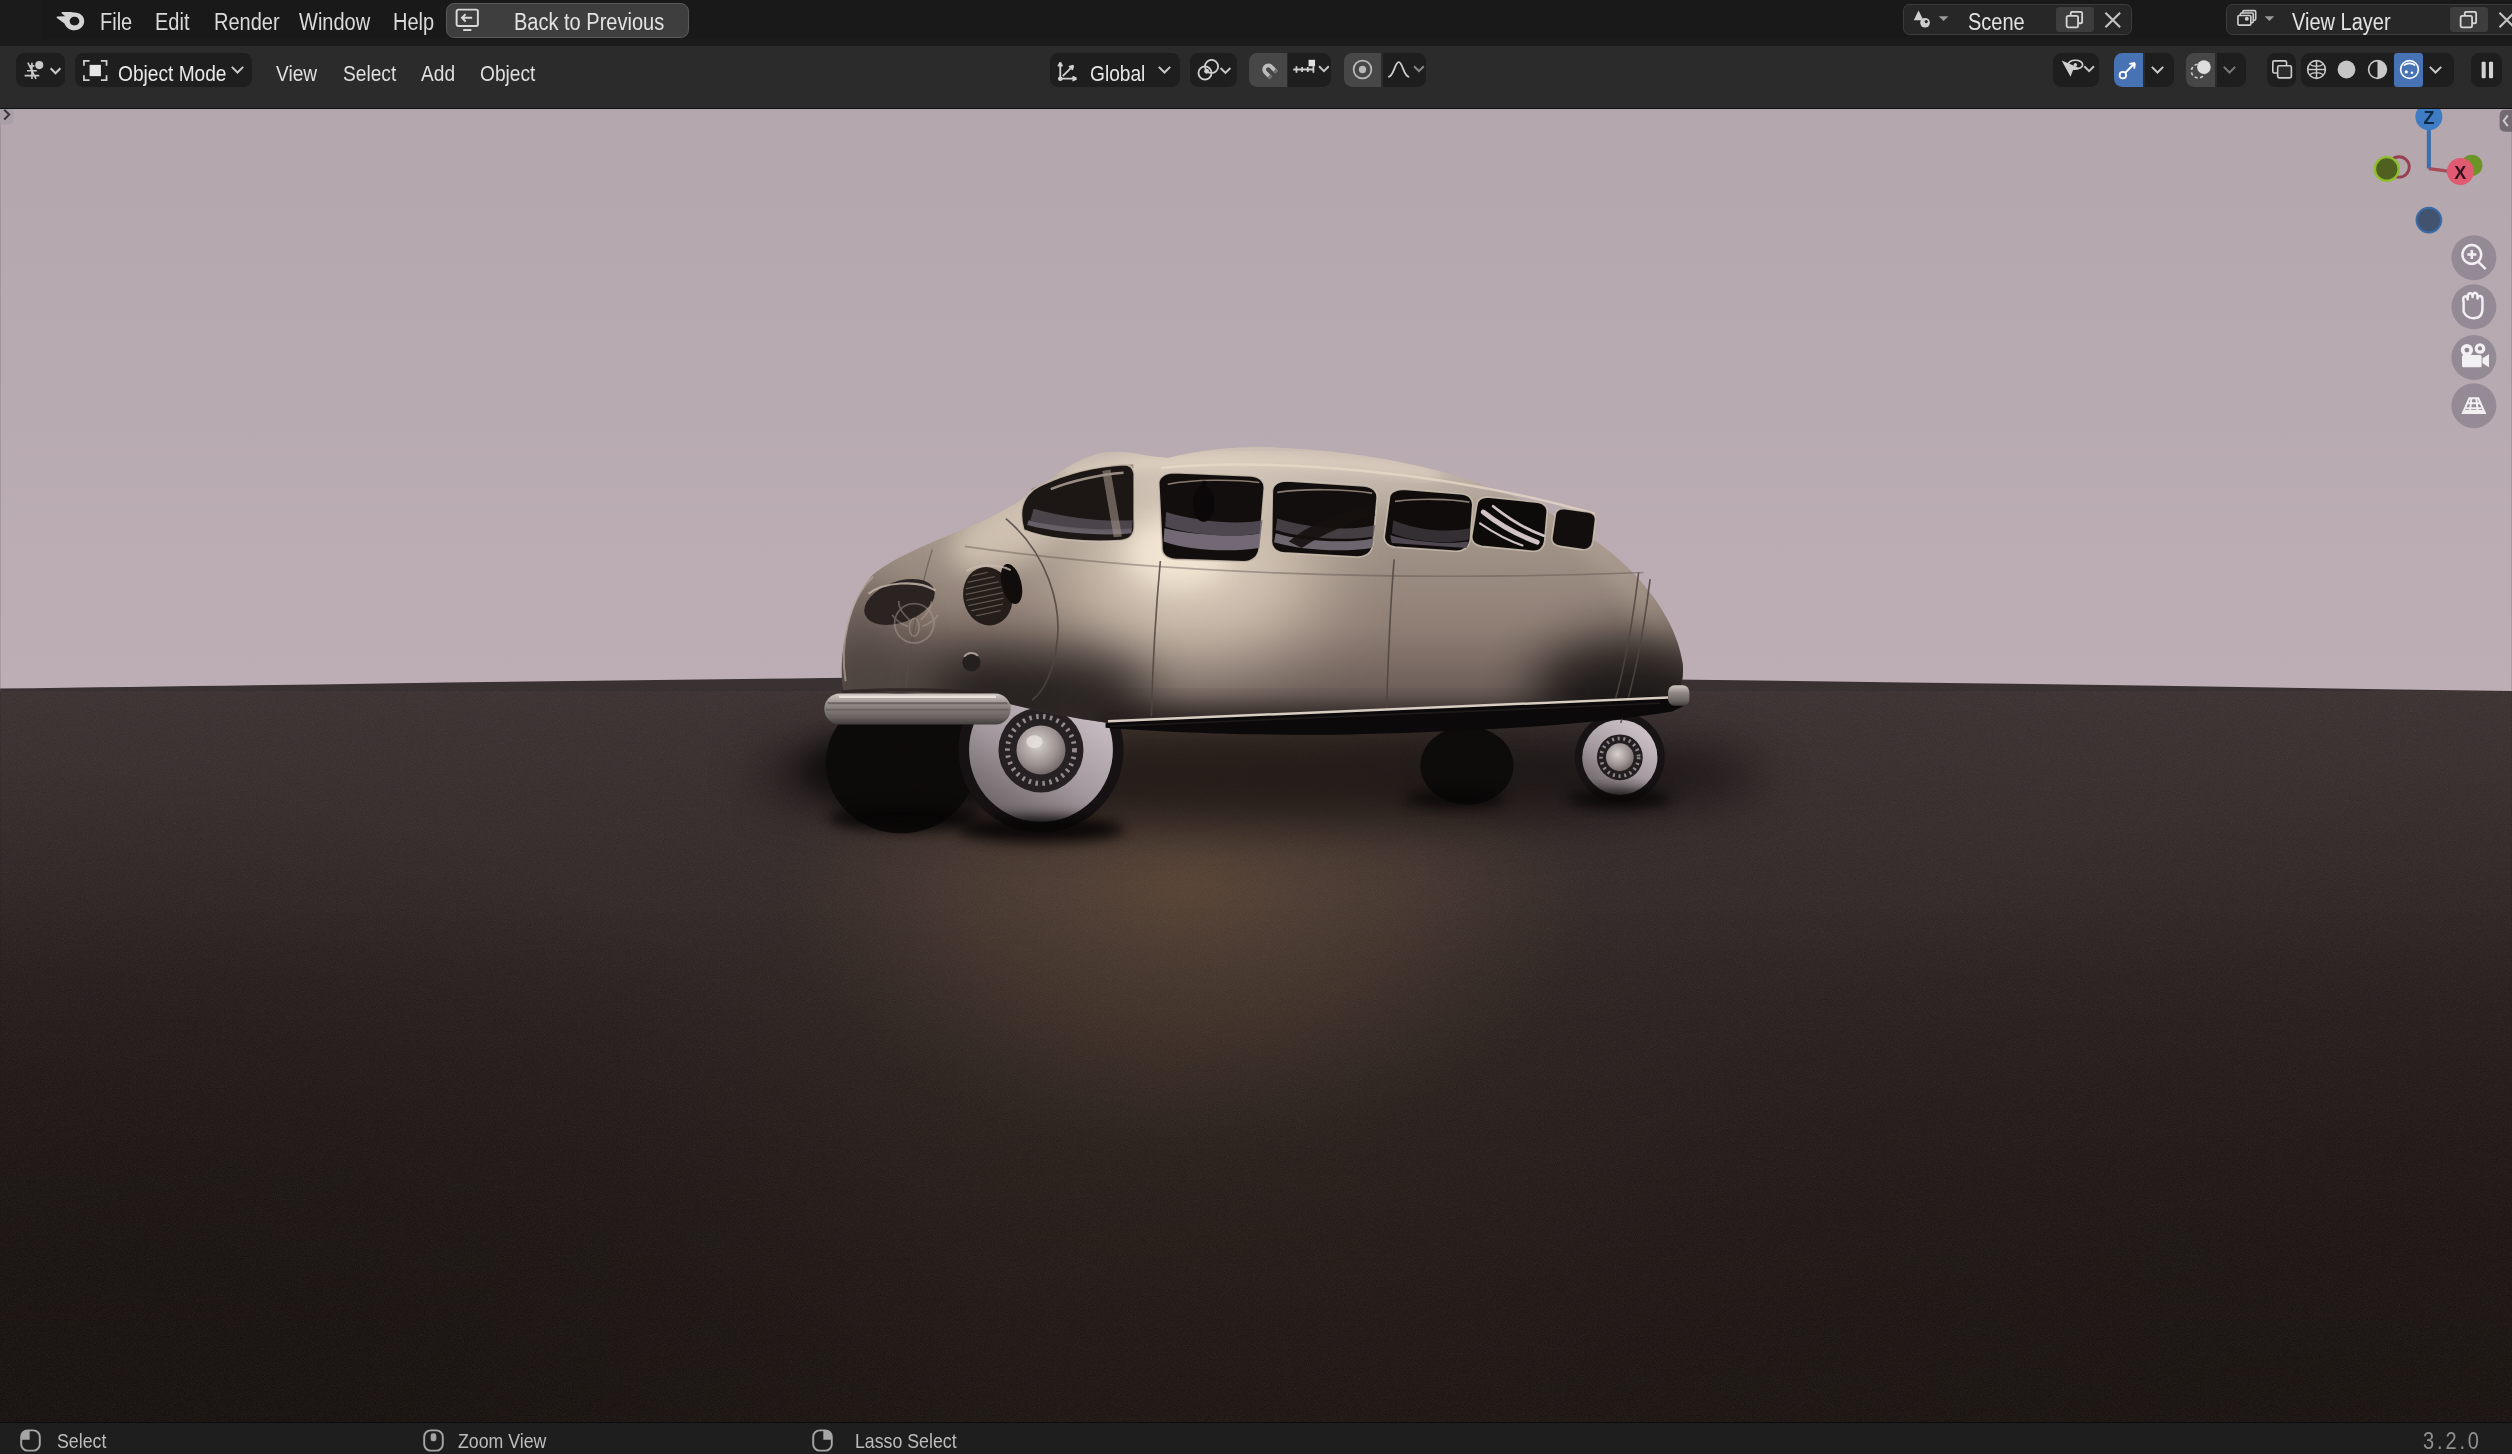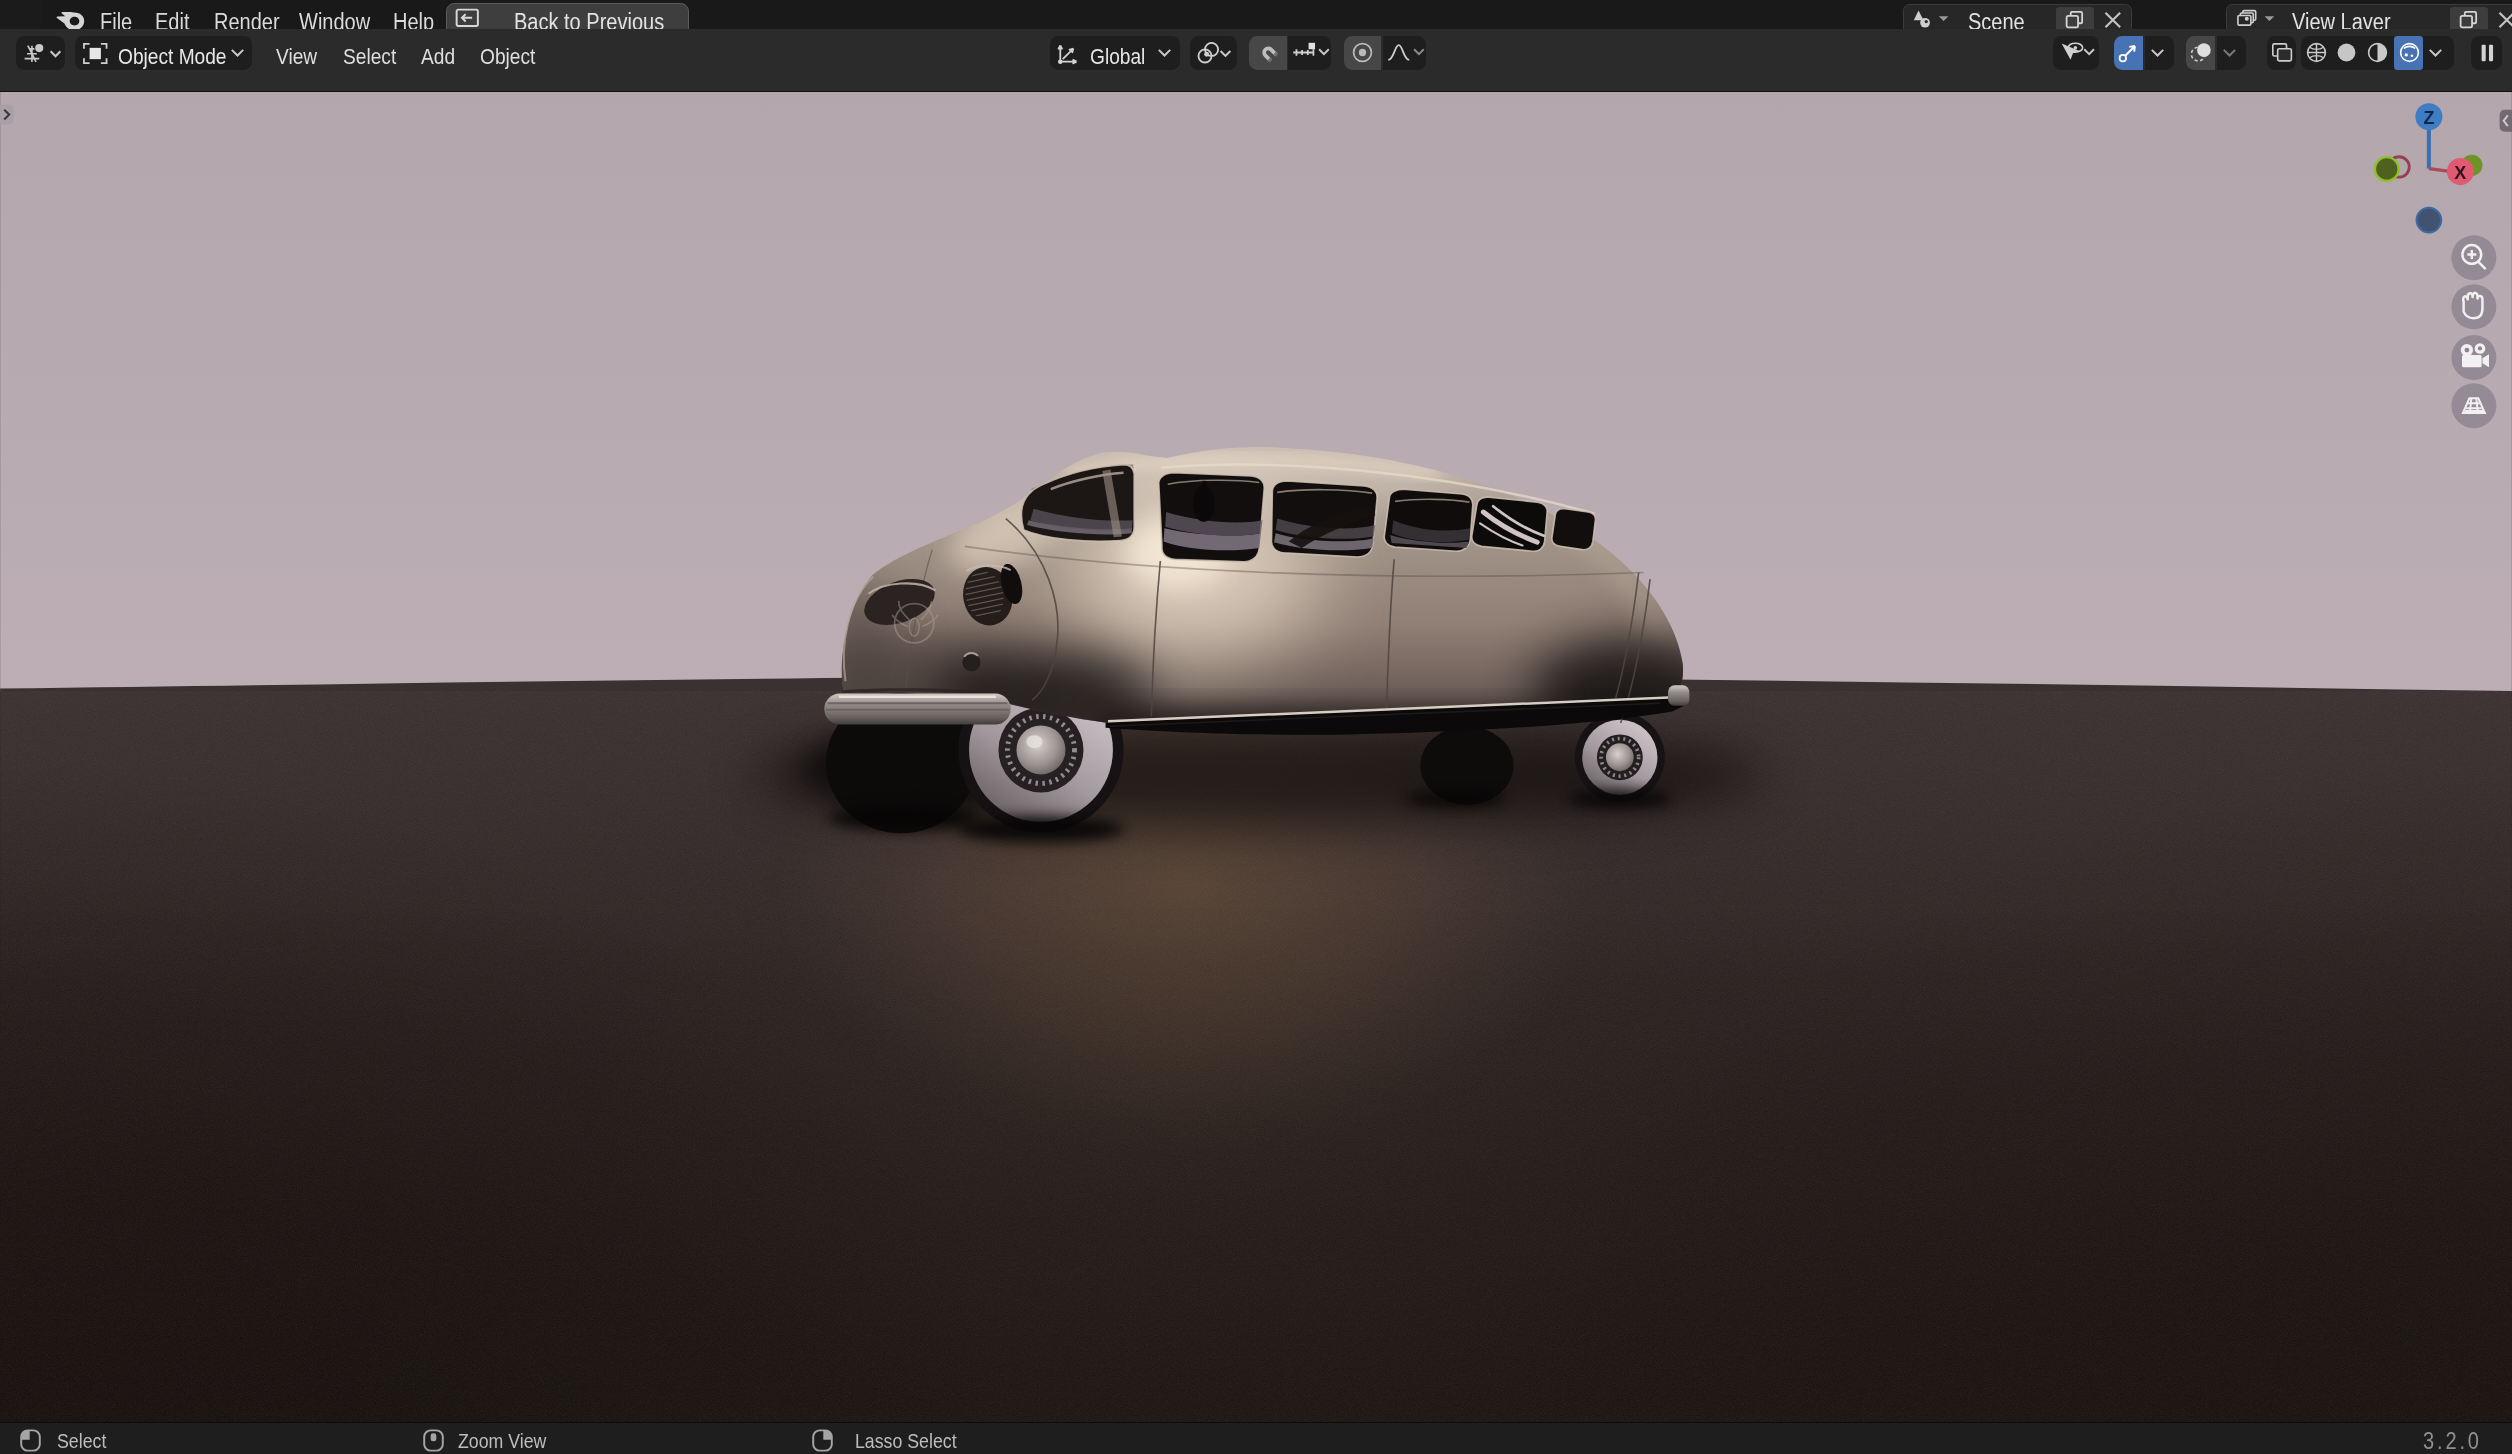--- a/index.html
+++ b/index.html
@@ -1,20 +1,20 @@
 <!DOCTYPE html>
 <html style="font-size:13px"><head>
 <meta charset="utf-8">
 <style>
   html,body{margin:0;padding:0;background:#1b1b1b;width:2512px;height:1455px;overflow:hidden;}
   *{box-sizing:border-box;}
   body{font-family:"Liberation Sans",sans-serif;}
   .abs{position:absolute;}
   #topbar{position:absolute;left:0;top:0;width:2512px;height:39px;background:#191919;margin-left:41px;}
-  #header{position:absolute;left:0;top:29px;width:2512px;height:63px;background:#2b2b2b;border-bottom:0.8px solid #101010;}
+  #header{position:absolute;left:0;top:46px;width:2512px;height:63px;background:#2b2b2b;border-bottom:0.8px solid #101010;}
   #status{position:absolute;left:0;top:1422px;width:2512px;height:33px;background:#1e1e1e;border-top:0.8px solid #0c0c0c;}
   .mtxt{position:absolute;color:#dadada;font-size:23px;line-height:39px;white-space:nowrap;top:3.3px;transform:scaleX(.87);transform-origin:0 50%;}
   .htxt{position:absolute;color:#dfdfdf;font-size:22px;line-height:47px;white-space:nowrap;top:4.1px;transform:scaleX(.87);transform-origin:0 50%;}
   .stxt{position:absolute;color:#bdbdbd;font-size:20.4px;line-height:33px;white-space:nowrap;top:1.6px;transform:scaleX(.87);transform-origin:0 50%;}
   .wbtn{position:absolute;background:#1e1e1e;border-radius:8.2px;top:6.5px;height:34px;}
 </style>
 </head>
 <body>
 
 <svg id="vp" style="position:absolute;left:0;top:86px" width="2512" height="1336" viewBox="0 105 3072 1634">

